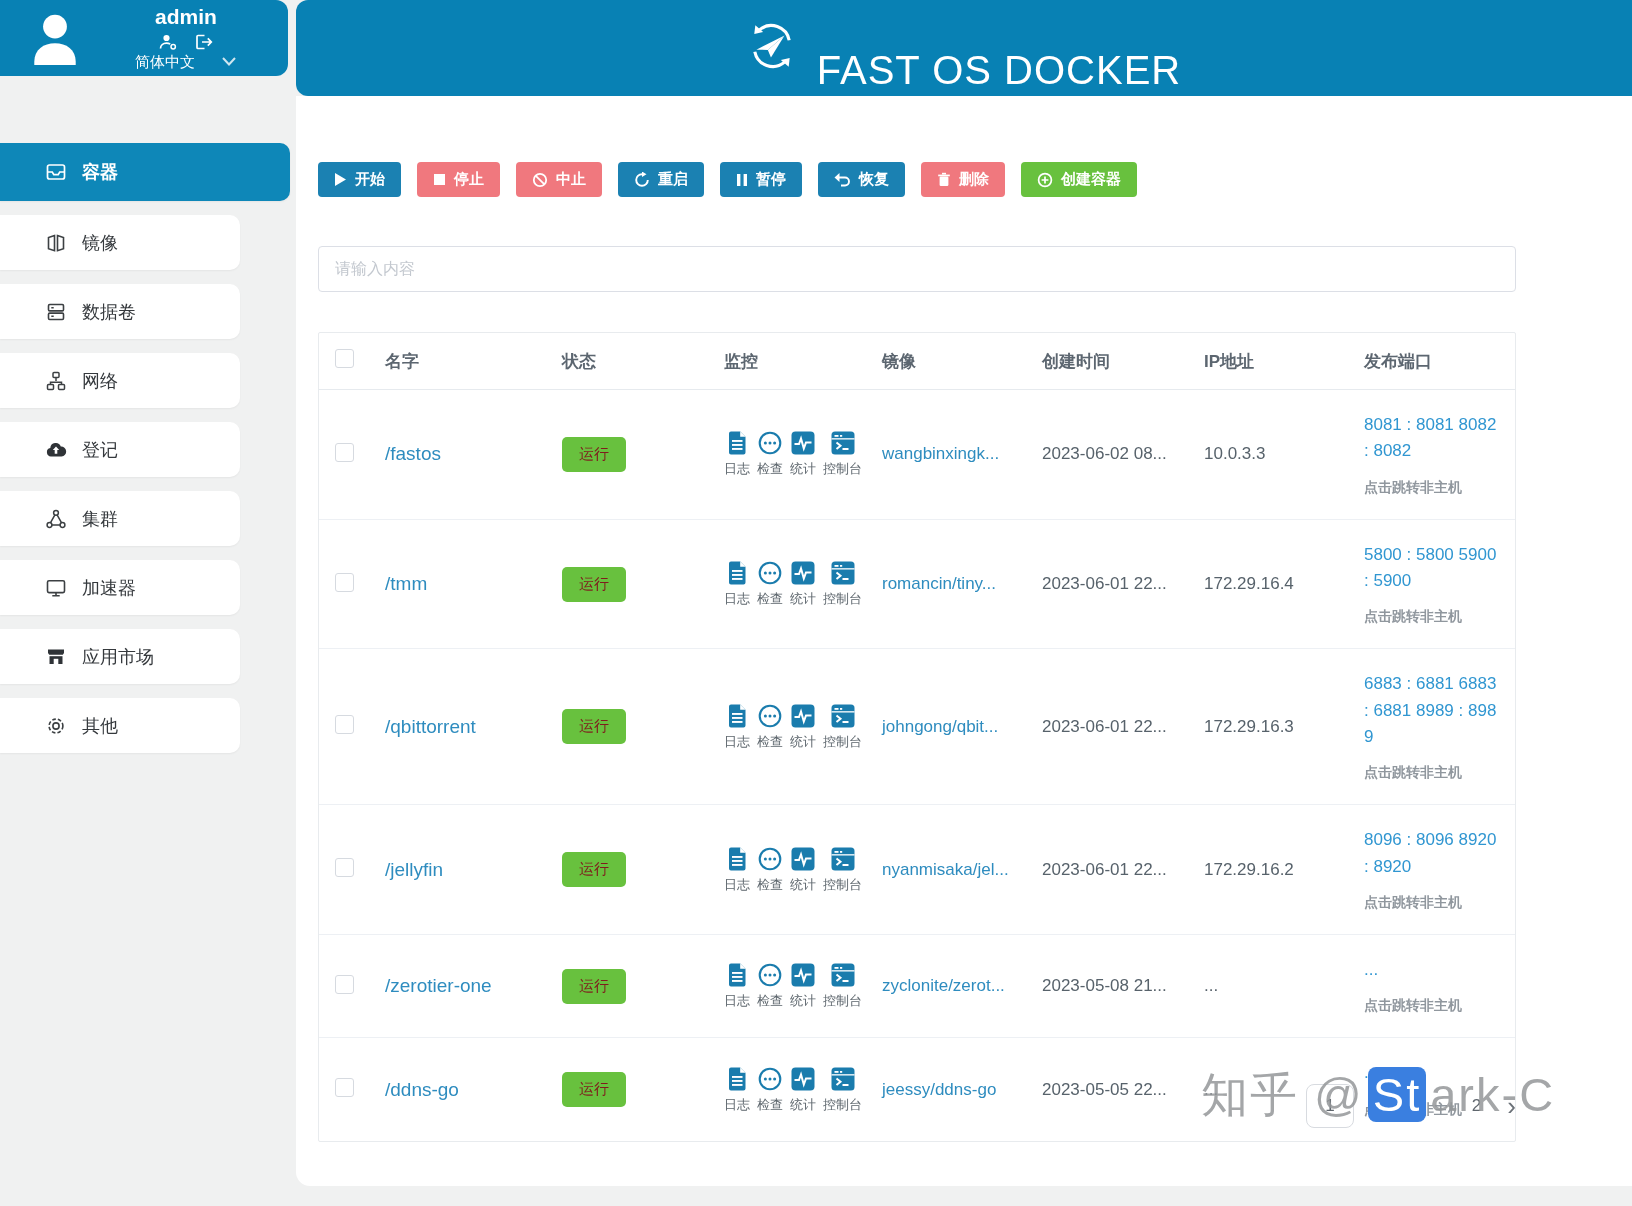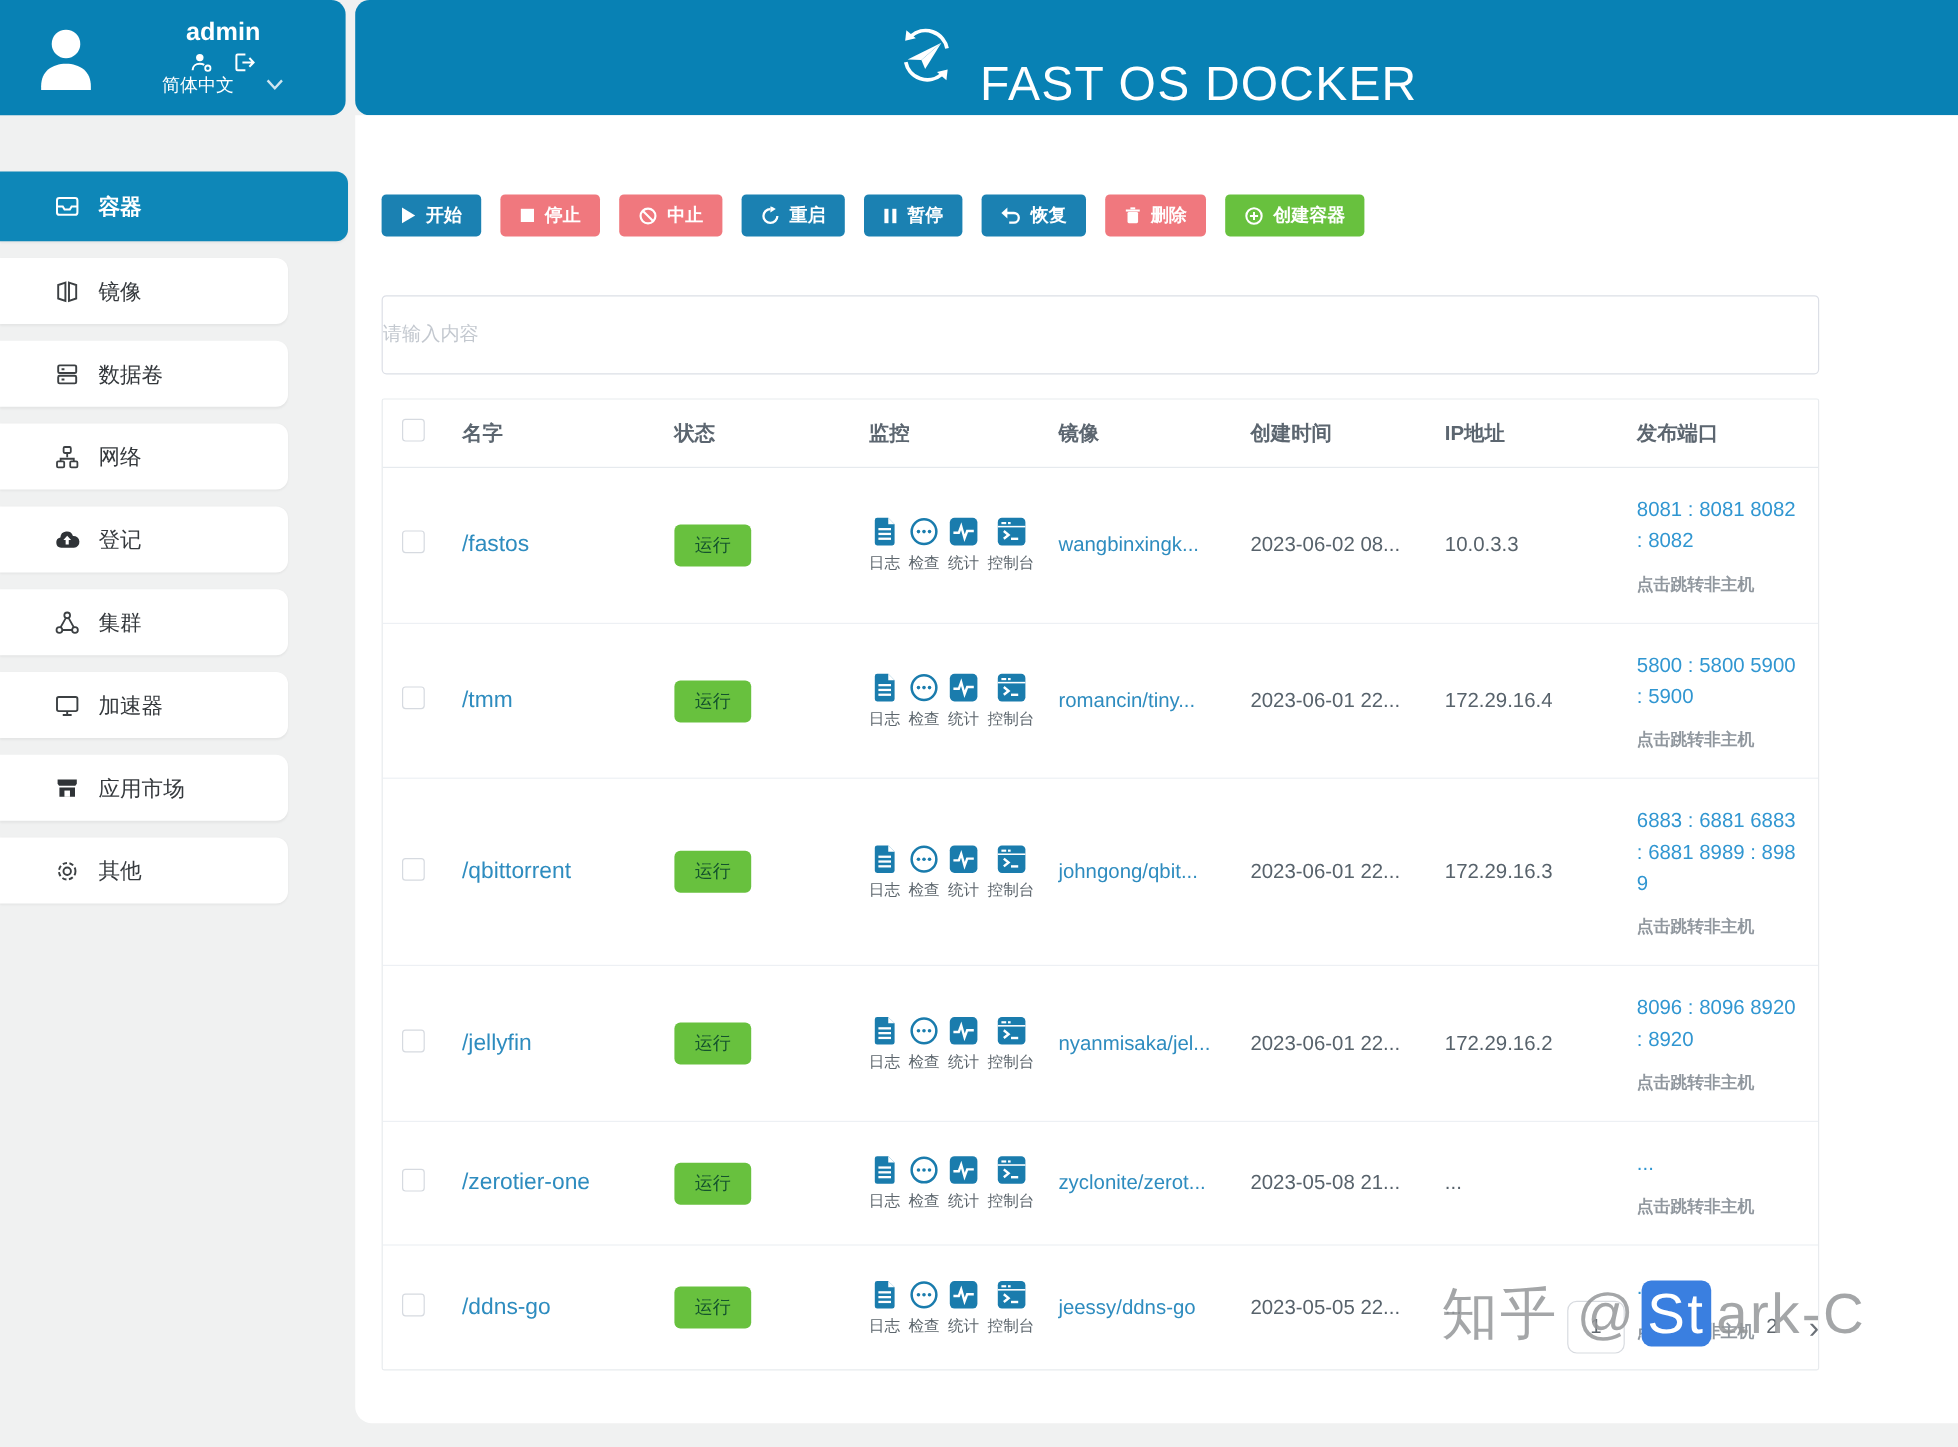--- a/index.html
+++ b/index.html
@@ -4,21 +4,21 @@
 <style>
   html,body{margin:0;padding:0;}
   body{
     width:1632px;height:1206px;position:relative;overflow:hidden;
     background:#f0f1f1;
     font-family:"Liberation Sans","DejaVu Sans",sans-serif;
     -webkit-font-smoothing:antialiased;
   }
   
   .user-panel{
-    position:absolute;left:0;top:0;width:288px;height:96px;
+    position:absolute;left:0;top:0;width:288px;height:76px;
     background:#0881b4;border-radius:0 12px 12px 0;
     display:flex;align-items:center;color:#fff;
   }
   .avatar{width:58px;height:58px;margin-left:26px;flex:0 0 auto;}
   .user-info{flex:1;text-align:center;line-height:1.15;}
   .username{font-size:21px;font-weight:bold;}
   .user-icons{display:flex;justify-content:center;gap:16px;margin:4px 0 2px;}
   .user-icons svg{display:block;}
   .lang-row{display:inline-flex;align-items:center;gap:26px;font-size:15px;cursor:pointer;}
   
@@ -52,22 +52,22 @@
     height:35px;border:none;border-radius:4px;color:#fff;font-size:15px;font-weight:bold;
     display:inline-flex;align-items:center;gap:8px;padding:0 16px;cursor:pointer;
     font-family:inherit;
   }
   .tbtn.blue{background:#1b81b2;}
   .tbtn.red{background:#f0787e;}
   .tbtn.green{background:#68c13e;}
   
   .search-wrap{position:absolute;left:22px;top:150px;width:1198px;}
   .search-input{
-    width:100%;height:66px;box-sizing:border-box;border:1px solid #dcdfe6;border-radius:4px;
-    font-size:16px;color:#333;padding:0 0;outline:none;font-family:inherit;
+    width:100%;height:46px;box-sizing:border-box;border:1px solid #dcdfe6;border-radius:4px;
+    font-size:16px;color:#333;padding:0 16px;outline:none;font-family:inherit;
   }
   .search-input::placeholder{color:#c3c8cf;}
   
   .ctable{
     position:absolute;left:22px;top:236px;width:1198px;
     border:1px solid #e8ebee;border-radius:2px;box-sizing:border-box;background:#fff;
   }
   .trow{display:flex;align-items:center;}
   .thead-row{height:56px;border-bottom:1px solid #e6eaee;font-weight:bold;color:#5c6670;font-size:17px;}
   .tbody .trow{border-bottom:1px solid #edf0f4;padding:22px 0;}
@@ -79,21 +79,21 @@
   .col-image{width:160px;flex:0 0 auto;}
   .col-created{width:162px;flex:0 0 auto;}
   .col-ip{width:160px;flex:0 0 auto;}
   .col-ports{width:149px;flex:0 0 auto;padding-right:8px;box-sizing:border-box;}
   .checkbox{
     width:17px;height:17px;border:1px solid #d6dae0;border-radius:3px;background:#fff;
     display:inline-block;cursor:pointer;
   }
   .cname{color:#2e8cbf;font-size:19px;cursor:pointer;}
   .badge-run{
-    display:inline-block;background:#68c13e;color:#14532d;font-size:15px;
+    display:inline-block;background:#68c13e;color:#7f1d1d;font-size:15px;
     padding:8px 17px;border-radius:5px;
   }
   .mon-group{display:flex;gap:7px;}
   .mon-item{display:flex;flex-direction:column;align-items:center;gap:4px;cursor:pointer;}
   .mon-label{font-size:13px;color:#5d666d;white-space:nowrap;}
   .cimage{color:#2e8cbf;font-size:17px;cursor:pointer;word-break:break-all;padding-right:6px;}
   .ctime,.cip{color:#57626b;font-size:17px;}
   .cports{color:#3096d1;font-size:17px;line-height:1.55;word-break:break-all;cursor:pointer;}
   .chint{color:#90979e;font-size:14px;margin-top:14px;font-weight:bold;}
   

